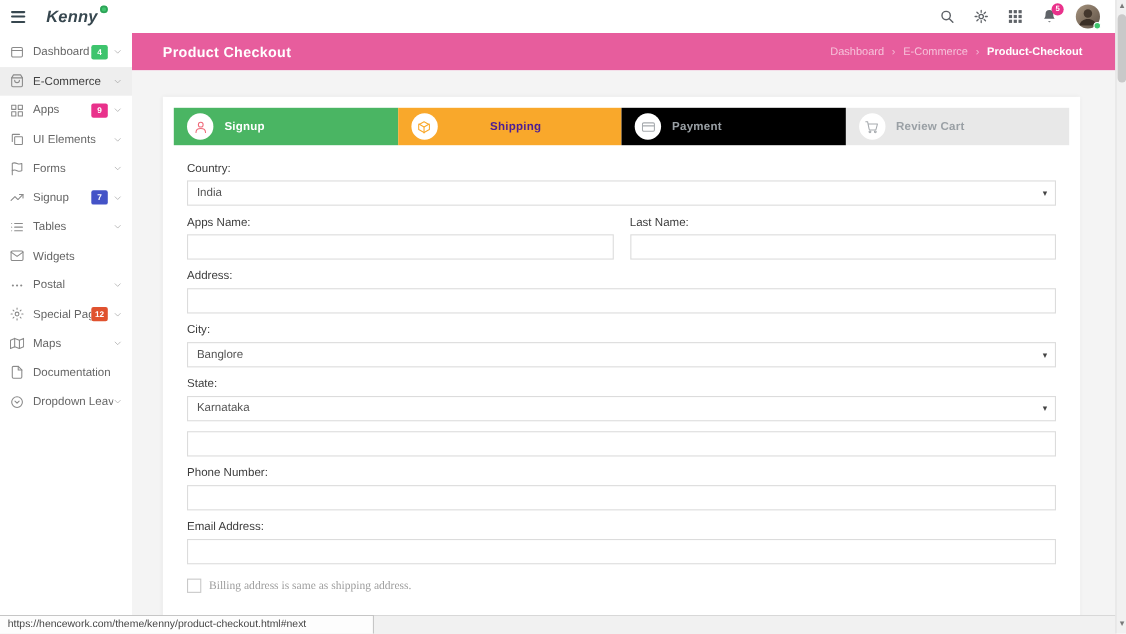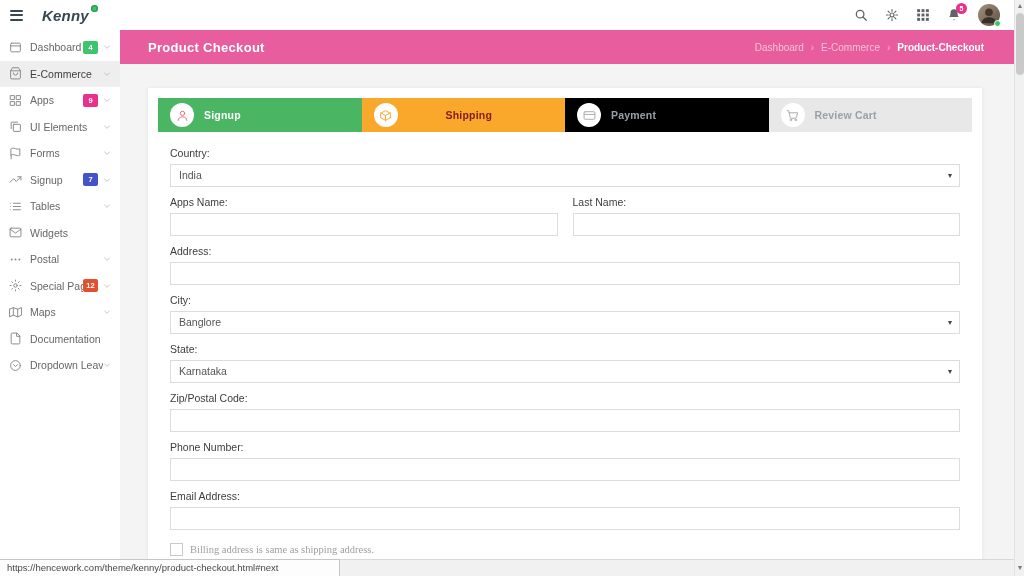--- a/index.html
+++ b/index.html
@@ -336,21 +336,21 @@
         <div class="wizard">
             <div class="step" style="background: rgb(74, 181, 99); color: rgb(255, 255, 255);">
               <span class="step-circle" style="color:#ef6a7a">
                 <svg viewBox="0 0 24 24" fill="none" stroke="currentColor" stroke-width="1.8" stroke-linecap="round" stroke-linejoin="round">
                   <circle cx="12" cy="8" r="4"></circle>
                   <path d="M4 21c0-4 3.6-6.5 8-6.5s8 2.5 8 6.5"></path>
                 </svg>
               </span>
               <span class="step-label">Signup</span>
             </div>
-            <div class="step" style="background: rgb(249, 168, 43); color: #7f1d1d; gap: 48px;">
+            <div class="step" style="background: rgb(249, 168, 43); color: #4c1d95; gap: 48px;">
               <span class="step-circle" style="color:#f9a82b">
                 <svg viewBox="0 0 24 24" fill="none" stroke="currentColor" stroke-width="1.8" stroke-linecap="round" stroke-linejoin="round">
                   <path d="M21 16V8l-9-5-9 5v8l9 5 9-5z"></path>
                   <polyline points="3.3 7 12 12 20.7 7"></polyline>
                   <path d="M12 22V12"></path>
                 </svg>
               </span>
               <span class="step-label">Shipping</span>
             </div>
             <div class="step" style="background: #000000; color: rgb(154, 160, 165);">
@@ -407,21 +407,20 @@
           </div>
 
           <div class="form-group">
             <label>State:</label>
             <div class="select">
               <span>Karnataka</span>
             </div>
           </div>
 
           <div class="form-group">
-            <label>Zip/Postal Code:</label>
             <input class="input" style="">
           </div>
 
           <div class="form-group">
             <label>Phone Number:</label>
             <input class="input" style="">
           </div>
 
           <div class="form-group">
             <label>Email Address:</label>

